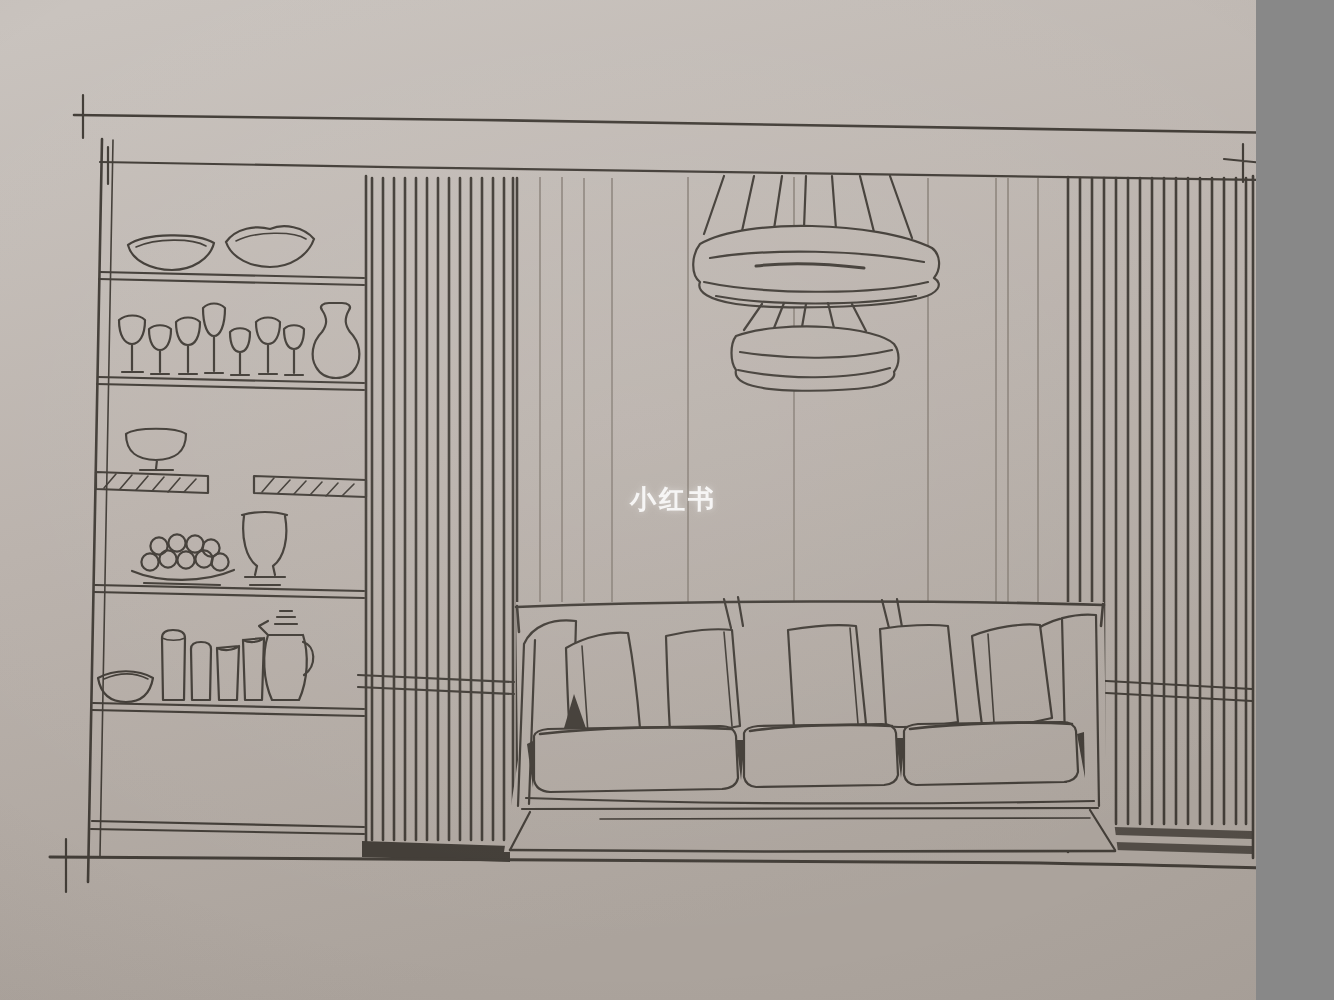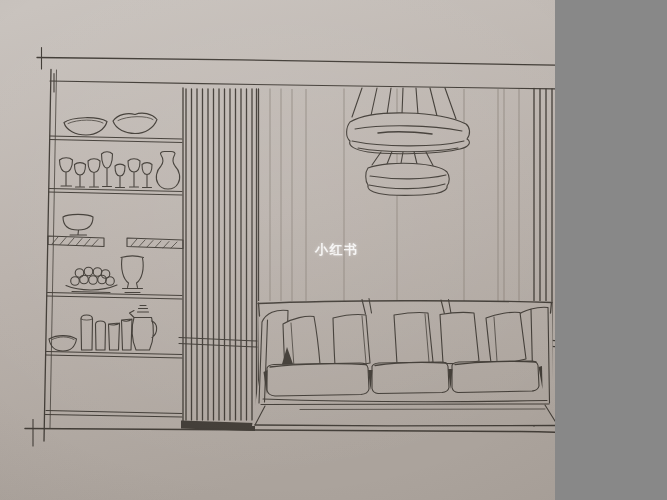--- a/index.html
+++ b/index.html
@@ -1,20 +1,20 @@
 <!DOCTYPE html>
 <html style="--paper-light: #c9c3be; --paper-mid: #bab2ac; --paper-dark: #aba39c; --ink: #423d37; --ink-faint: #857d74; --watermark-color: #ffffff;"><head>
 <meta charset="utf-8">
 <style>
   :root{
     --paper-light:#c9c3be; --paper-mid:#bab2ac; --paper-dark:#aba39c;
     --ink:#423d37; --ink-faint:#857d74; --watermark-color:#ffffff;
   }
   html,body{margin:0;padding:0;background:#888;}
-  .stage{position:relative;width:555px;height:500px;overflow:hidden;
+  .stage{position:relative;width:628px;height:500px;overflow:hidden;
          font-family:"DejaVu Sans","Liberation Sans",sans-serif;}
   .stage svg{display:block}
   .vignette{position:absolute;inset:0;pointer-events:none;
     background:radial-gradient(120% 100% at 50% 42%, rgba(255,255,255,.07) 0%, rgba(255,255,255,0) 55%, rgba(60,50,45,.10) 95%);}
   .watermark{position:absolute;left:315px;top:241px;font-size:13px;font-weight:bold;
     color:var(--watermark-color);opacity:.88;letter-spacing:1.5px;
     text-shadow:0 0 3px rgba(255,255,255,.5);}
   .ink{stroke:var(--ink);fill:none;stroke-width:1.1;stroke-linecap:round;stroke-linejoin:round}
   .bold{stroke-width:1.5}
   .mid{stroke-width:1.3}

